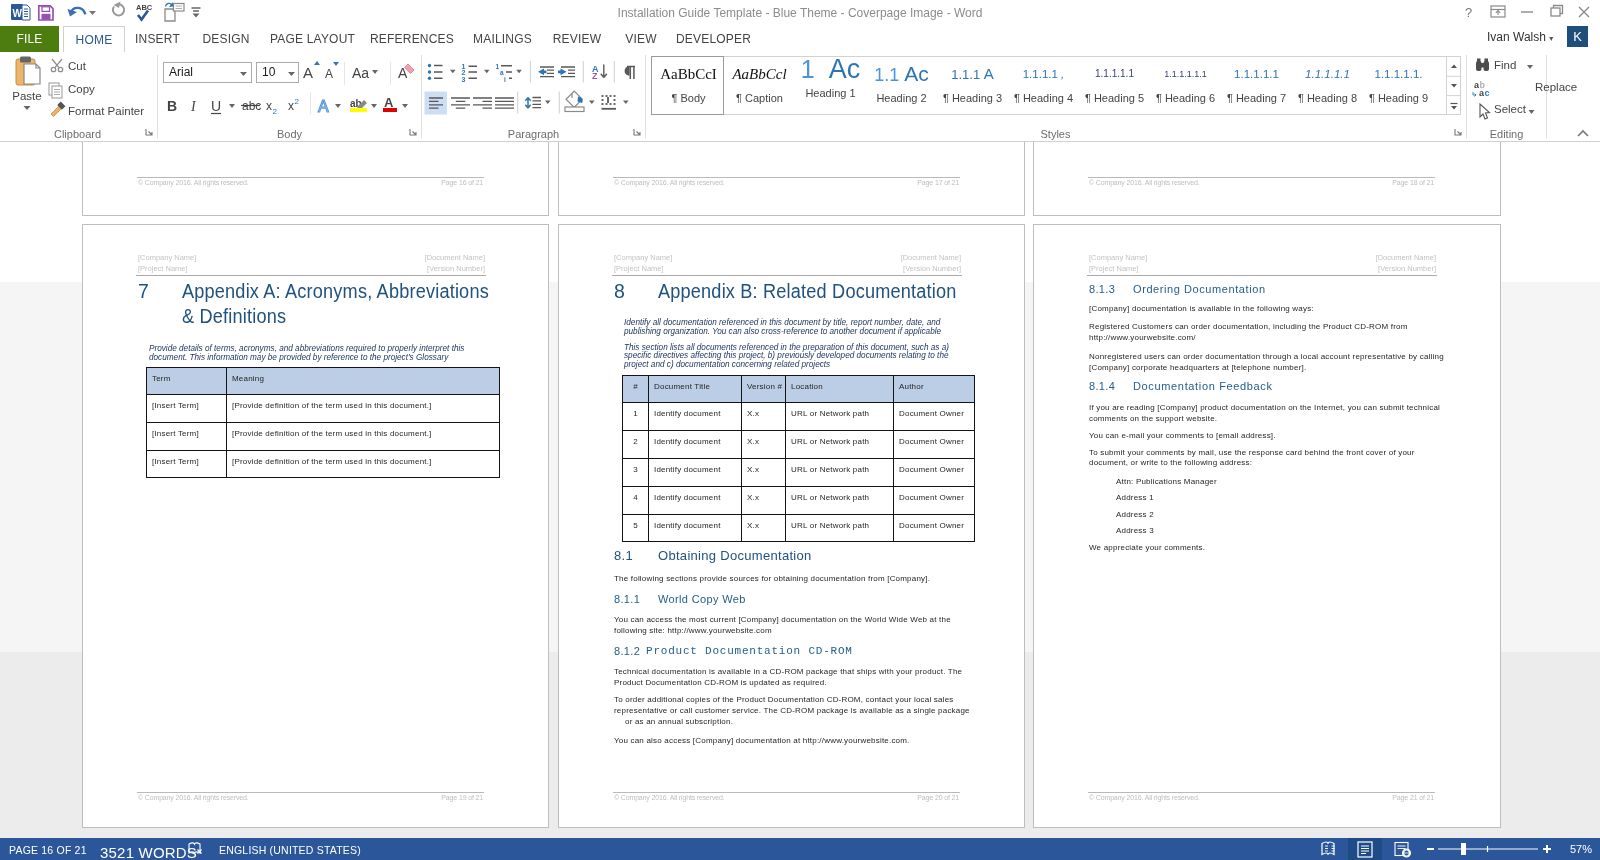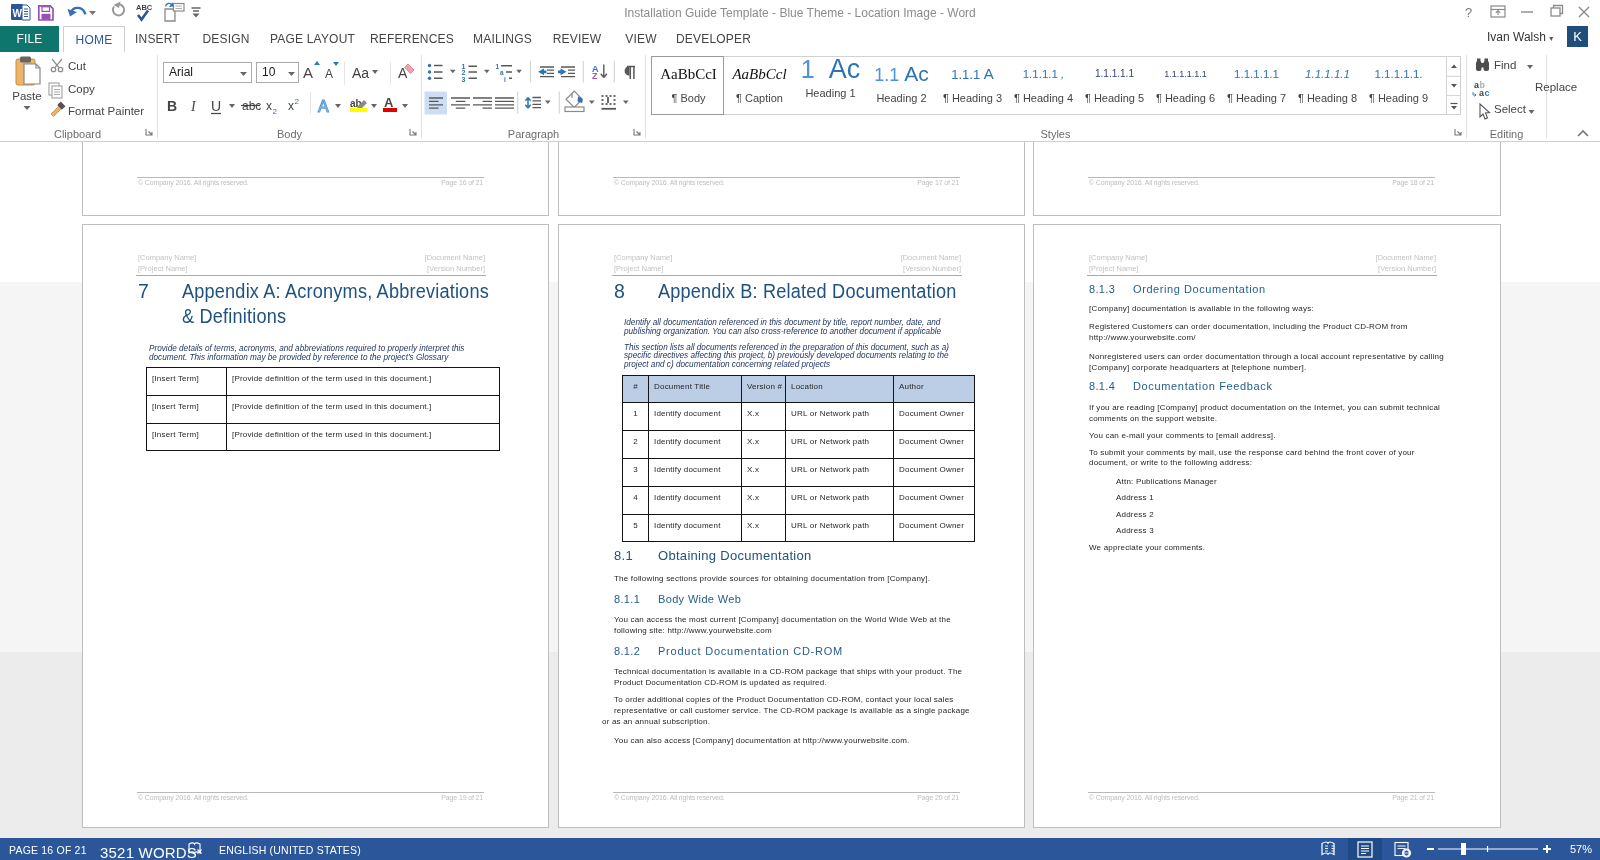--- a/index.html
+++ b/index.html
@@ -62,38 +62,38 @@
     <path d="M165 9 h7.5 l2.5 2.5 v9.5 h-10 z" fill="#fff" stroke="#8a8a8a" stroke-width="1.3"></path>
     <rect x="173.5" y="3.5" width="10.5" height="7.5" fill="#fff" stroke="#8a8a8a" stroke-width="1.2"></rect>
     <path d="M175.5 6 h6.5 M175.5 8.5 h6.5" stroke="#b0b0b0" stroke-width="1"></path>
     <path d="M165.5 6.5 c0.5 -3.5 4.5 -4 6.5 -1.5" fill="none" stroke="#2b77c0" stroke-width="1.4"></path>
     <path d="M172.5 2 l1 4.5 -4.5 0.5 z" fill="#2b77c0"></path>
 
     <path d="M191.5 8 h9 M193 11 h6" stroke="#666" stroke-width="1.3"></path>
     <path d="M192.5 13.5 l3.5 4 3.5 -4 z" fill="#666"></path>
   </svg>
 </div>
-<div class="abs" style="left:617px;top:6px;width:366px;height:16px;font-size:12px;color:#8c8c8c;text-align:center;white-space:nowrap;">Installation Guide Template - Blue Theme - Location Image - Word</div>
+<div class="abs" style="left:617px;top:6px;width:366px;height:16px;font-size:12px;color:#8c8c8c;text-align:center;white-space:nowrap;">Installation Guide Template - Blue Theme - Coverpage Image - Word</div>
 <div class="abs" id="winbtns" style="left:1455px;top:0;width:145px;height:26px;">
   <svg width="145" height="26">
     <text x="10" y="17" font-size="13" fill="#787878" font-family="Liberation Sans">?</text>
     <rect x="36" y="6" width="14" height="11" fill="none" stroke="#8a8a8a" stroke-width="1.2"></rect>
     <path d="M36 9.5 h14" stroke="#8a8a8a" stroke-width="1.2"></path>
     <path d="M43 15 v-4 m-2.2 1.8 l2.2 -2.2 2.2 2.2" stroke="#8a8a8a" stroke-width="1.1" fill="none"></path>
     <path d="M66 12 h12" stroke="#8a8a8a" stroke-width="1.4"></path>
     <rect x="96" y="8" width="9" height="8" fill="#fff" stroke="#8a8a8a" stroke-width="1.3"></rect>
     <path d="M98.5 8 v-2.5 h9 v8 h-2.5" fill="none" stroke="#8a8a8a" stroke-width="1.3"></path>
     <path d="M124 7 l10 10 m0 -10 l-10 10" stroke="#8a8a8a" stroke-width="1.4"></path>
   </svg>
 </div>
 <div class="abs" style="left:1487px;top:30px;width:72px;height:16px;font-size:12px;color:#333;z-index:6;white-space:nowrap;">Ivan Walsh <span style="font-size:8px;color:#555;">▾</span></div>
 <div class="abs" style="left:1567px;top:26px;width:21px;height:21px;background:#1e4e79;color:#fff;font-size:13px;text-align:center;line-height:21px;z-index:6;">K</div>
 
 <div class="abs" id="tabrow"></div>
-<div class="abs tab" style="left:0px;width:59px;background:#0f766e;color:#fff;">FILE</div>
+<div class="abs tab" style="left:0px;width:59px;background:#4d7c0f;color:#fff;">FILE</div>
 <div class="abs tab" style="left:63px;width:62px;background:#fff;color:#2b579a;border:1px solid #d2d0ce;border-bottom:none;">HOME</div>
 <div class="abs tab" style="left:127px;width:61px;">INSERT</div>
 <div class="abs tab" style="left:196px;width:60px;">DESIGN</div>
 <div class="abs tab" style="left:266px;width:93px;">PAGE LAYOUT</div>
 <div class="abs tab" style="left:369px;width:86px;">REFERENCES</div>
 <div class="abs tab" style="left:465px;width:75px;">MAILINGS</div>
 <div class="abs tab" style="left:548px;width:58px;">REVIEW</div>
 <div class="abs tab" style="left:616px;width:50px;">VIEW</div>
 <div class="abs tab" style="left:673px;width:81px;">DEVELOPER</div>
 
@@ -370,20 +370,24 @@
   <div class="abs h1" style="left:99px;top:55px;transform:scaleX(0.93);">Appendix A: Acronyms, Abbreviations</div>
   <div class="abs h1" style="left:99px;top:80px;transform:scaleX(0.93);">&amp; Definitions</div>
   <div class="abs guid" style="left:66px;top:119px;">Provide details of terms, acronyms, and abbreviations required to properly interpret this</div>
   <div class="abs guid" style="left:66px;top:127.6px;">document. This information may be provided by reference to the project’s Glossary</div>
   <table class="doc" style="left:63px;top:142px;width:354px;">
     <colgroup>
         <col style="width:80px">
         <col>
       </colgroup>
     <tbody>
+        <tr class="hd" style="height:27px;">
+          <td>Term</td>
+          <td>Meaning</td>
+        </tr>
     <tr style="height:28px;">
           <td>[Insert Term]</td>
           <td>[Provide definition of the term used in this document.]</td>
         </tr>
     <tr style="height:28px;">
           <td>[Insert Term]</td>
           <td>[Provide definition of the term used in this document.]</td>
         </tr>
     <tr style="height:27px;">
           <td>[Insert Term]</td>
@@ -458,30 +462,30 @@
           <td>X.x</td>
           <td>URL or Network path</td>
           <td>Document Owner</td>
         </tr>
   </tbody>
     </table>
   <div class="abs h2" style="left:55px;top:323px;">8.1</div>
   <div class="abs h2" style="left:99px;top:323px;">Obtaining Documentation</div>
   <div class="abs body8" style="left:55px;top:349px;">The following sections provide sources for obtaining documentation from [Company].</div>
   <div class="abs h3" style="left:55px;top:368px;">8.1.1</div>
-  <div class="abs h3" style="left:99px;top:368px;">Body Wide Web</div>
+  <div class="abs h3" style="left:99px;top:368px;">World Copy Web</div>
   <div class="abs body8" style="left:55px;top:390px;">You can access the most current [Company] documentation on the World Wide Web at the</div>
   <div class="abs body8" style="left:55px;top:400.8px;">following site: http://www.yourwebsite.com</div>
   <div class="abs h3" style="left:55px;top:420px;">8.1.2</div>
-  <div class="abs h3" style="left:99px;top:420px;letter-spacing:0.78px;">Product Documentation CD-ROM</div>
+  <div class="abs h3" style="left:87px;top:420px;letter-spacing:0.78px;font-family:Liberation Mono, monospace;">Product Documentation CD-ROM</div>
   <div class="abs body8" style="left:55px;top:442px;">Technical documentation is available in a CD-ROM package that ships with your product. The</div>
   <div class="abs body8" style="left:55px;top:452.8px;">Product Documentation CD-ROM is updated as required.</div>
   <div class="abs body8" style="left:55px;top:470px;">To order additional copies of the Product Documentation CD-ROM, contact your local sales</div>
   <div class="abs body8" style="left:55px;top:480.8px;">representative or call customer service. The CD-ROM package is available as a single package</div>
-  <div class="abs body8" style="left:43px;top:491.6px;">or as an annual subscription.</div>
+  <div class="abs body8" style="left:66px;top:491.6px;">or as an annual subscription.</div>
   <div class="abs body8" style="left:55px;top:511px;">You can also access [Company] documentation at http://www.yourwebsite.com.</div>
   <div class="abs" style="left:54px;top:567px;width:347px;height:1px;background:#b9b9b9;"></div>
   <div class="abs fttxt" style="left:55px;top:569px;">© Company 2016. All rights reserved.</div>
   <div class="abs fttxt" style="left:250px;top:569px;width:150px;text-align:right;">Page 20 of 21</div>
 </div>
 <div class="abs page" style="left:1033px;top:224px;width:468px;height:604px;" id="p21">
   <div class="abs hdrtxt" style="left:55px;top:28px;">[Company Name]</div>
   <div class="abs hdrtxt" style="left:55px;top:39px;">[Project Name]</div>
   <div class="abs hdrtxt" style="left:252px;top:28px;width:150px;text-align:right;">[Document Name]</div>
   <div class="abs hdrtxt" style="left:252px;top:39px;width:150px;text-align:right;">[Version Number]</div>

